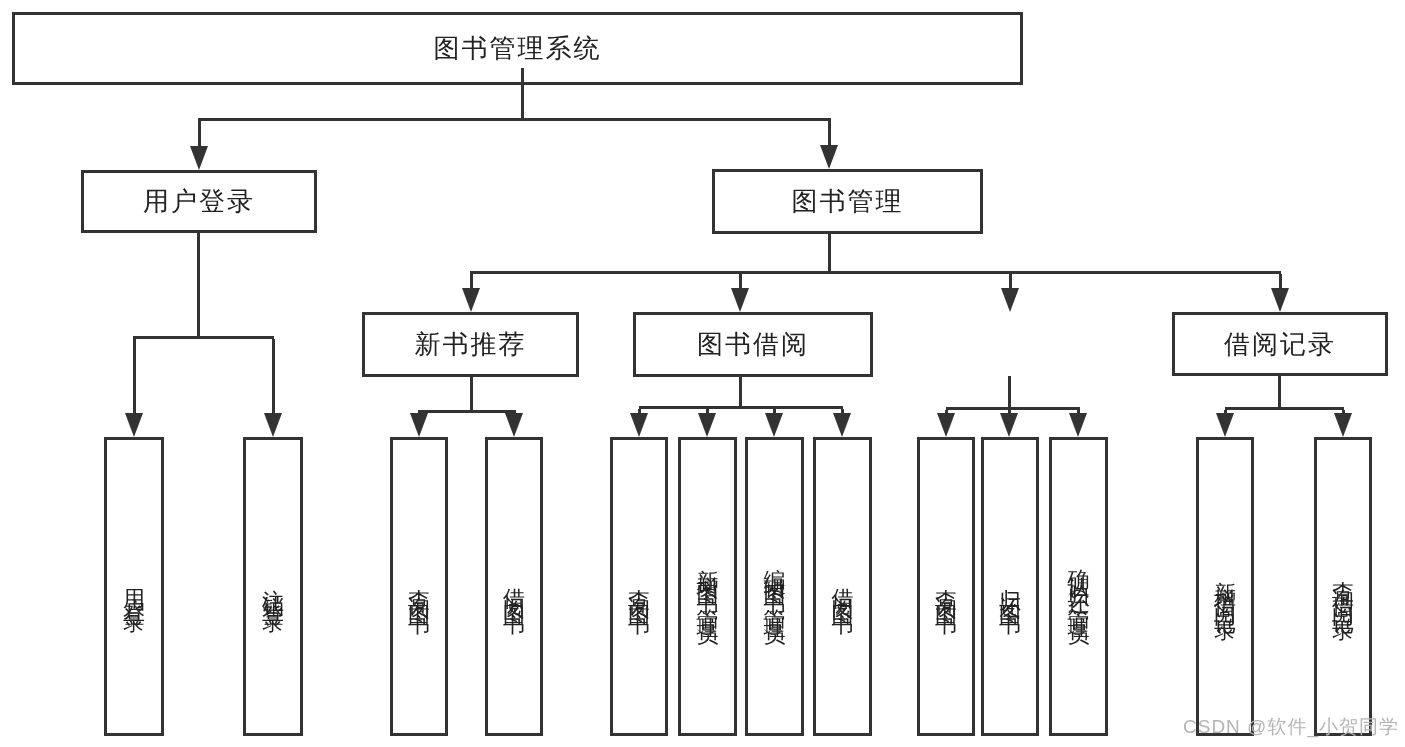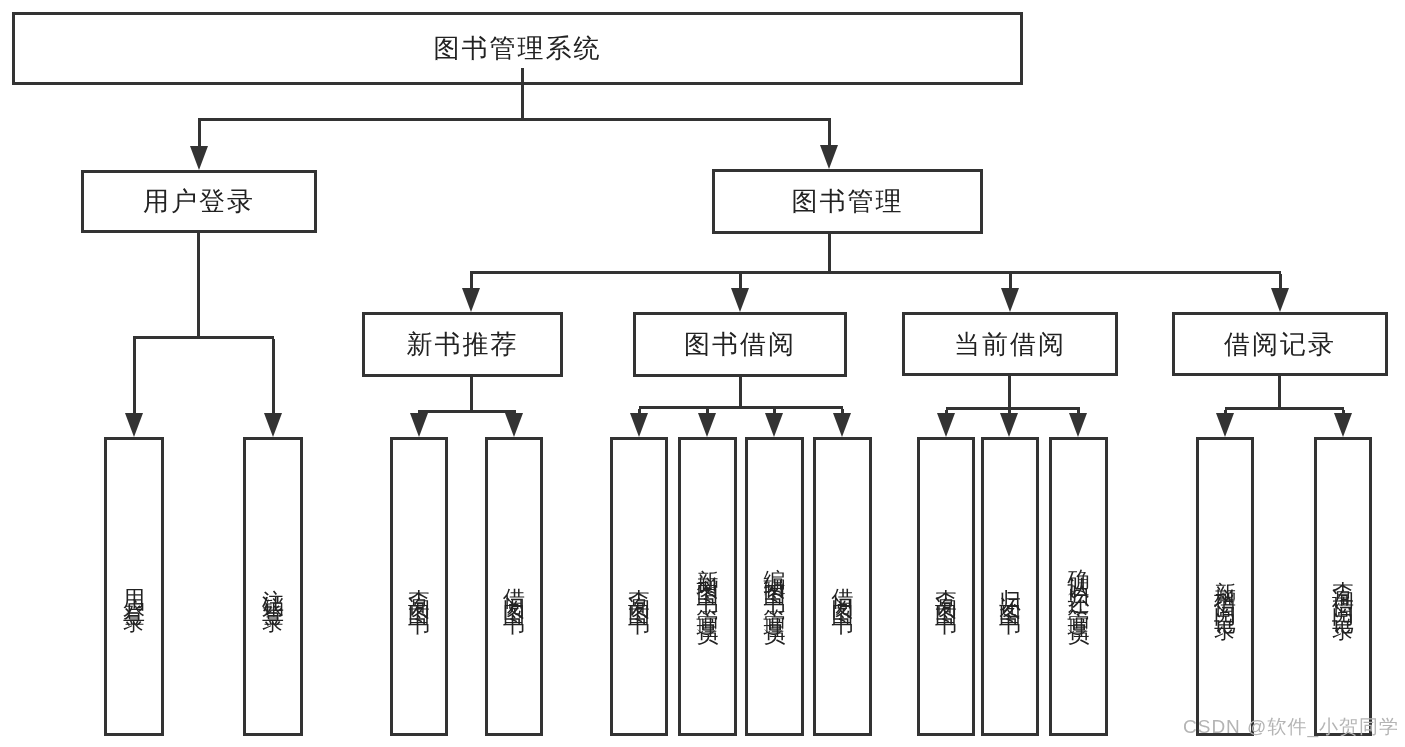--- a/index.html
+++ b/index.html
@@ -126,28 +126,25 @@
   </div>
   <div class="drop" style="left:1001px;top:274px;height:38px">
     <div class="drop-line"></div>
     <div class="drop-arrow"></div>
   </div>
   <div class="drop" style="left:1271px;top:274px;height:38px">
     <div class="drop-line"></div>
     <div class="drop-arrow"></div>
   </div>
 
-  <div class="node h" style="left:362px;top:312px;width:201px;height:65px">
+  <div class="node h" style="left:362px;top:312px;width:217px;height:65px">
     <span class="lbl">新书推荐</span>
   </div>
-  <div class="node h" style="left:633px;top:312px;width:214px;height:65px">
+  <div class="node h" style="left:633px;top:312px;width:240px;height:65px">
     <span class="lbl">图书借阅</span>
-  </div>
-  <div class="node h" style="left:902px;top:312px;width:216px;height:64px">
-    <span class="lbl">当前借阅</span>
   </div>
   <div class="node h" style="left:1172px;top:312px;width:216px;height:64px">
     <span class="lbl">借阅记录</span>
   </div>
 
   <div class="line" style="left:470px;top:377px;width:3px;height:35px"></div>
   <div class="line" style="left:418px;top:410px;width:98px;height:3px"></div>
   <div class="drop" style="left:410px;top:413px;height:24px">
     <div class="drop-line"></div>
     <div class="drop-arrow"></div>

